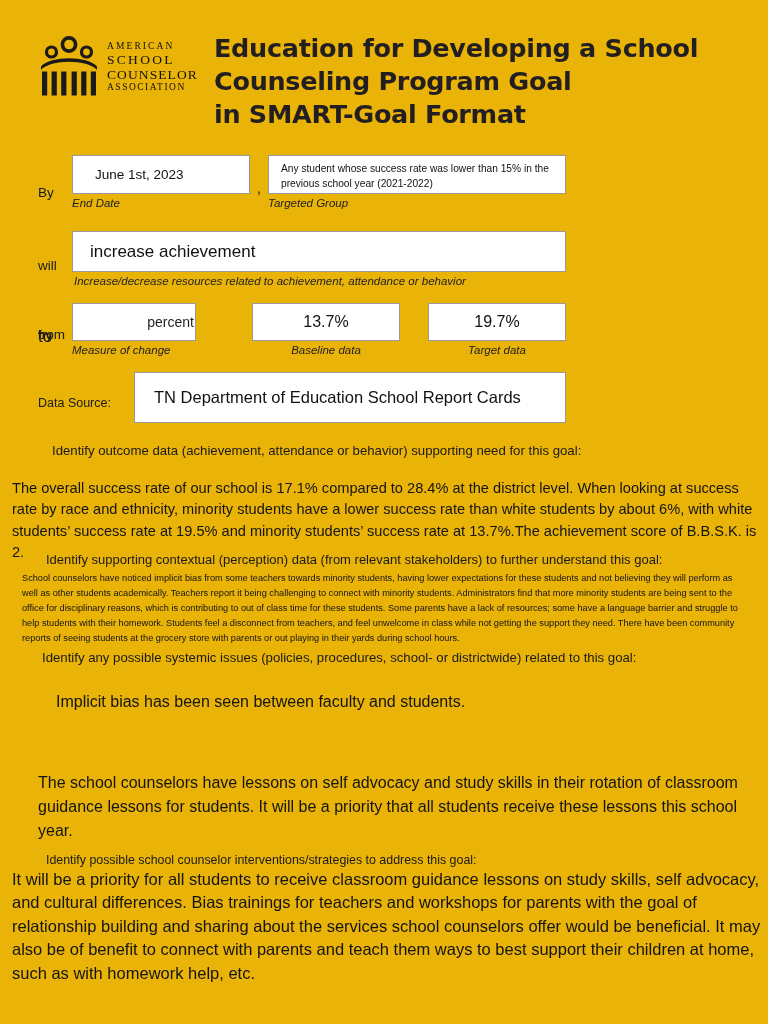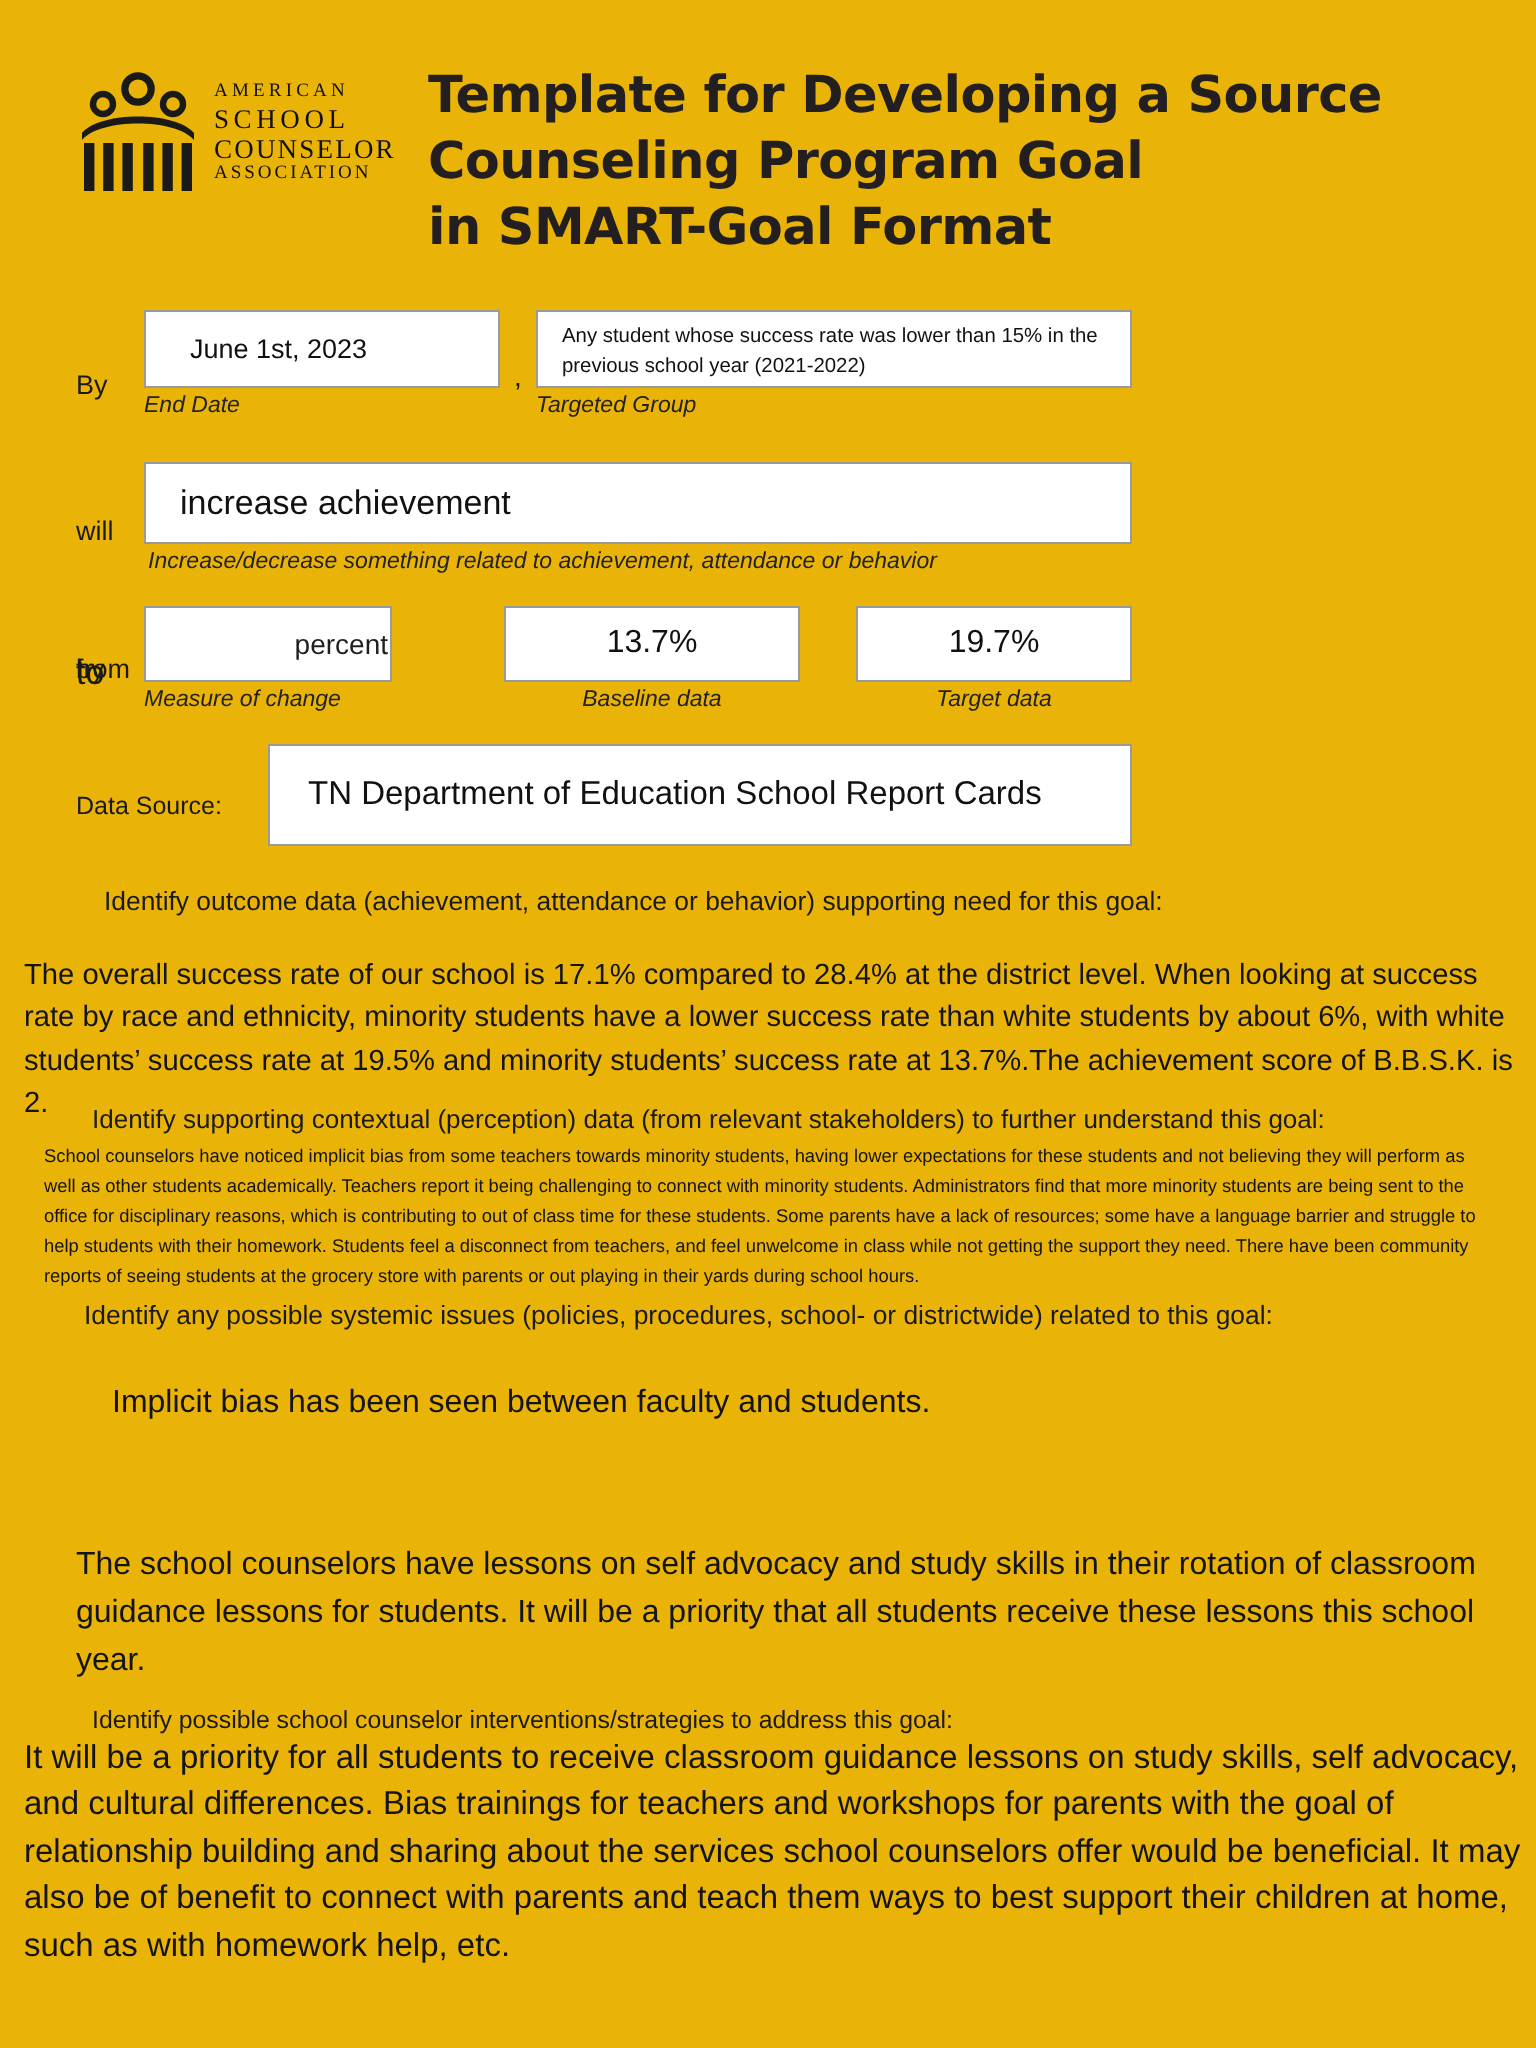--- a/index.html
+++ b/index.html
@@ -245,41 +245,41 @@
       </div>
       <div class="logo-words">
         <span class="lw lw1">AMERICAN</span>
         <span class="lw lw2">SCHOOL</span>
         <span class="lw lw3">COUNSELOR</span>
         <span class="lw lw4">ASSOCIATION</span>
       </div>
     </div>
 
     <div class="doc-title">
-      <span>Template for Developing a Source</span>
+      <span>Education for Developing a School</span>
       <span>Counseling Program Goal</span>
       <span>in SMART-Goal Format</span>
     </div>
   </div>
 
   <div class="form">
 
     <div class="row-by">
       <div class="lead">By</div>
       <div class="fbox box-enddate">June 1st, 2023</div>
       <div class="caption cap-enddate">End Date</div>
       <div class="comma">,</div>
       <div class="fbox box-group">Any student whose success rate was lower than 15% in the previous school year (2021-2022)</div>
       <div class="caption cap-group">Targeted Group</div>
     </div>
 
     <div class="row-will">
       <div class="lead">will</div>
       <div class="fbox box-achieve">increase achievement</div>
-      <div class="caption cap-achieve">Increase/decrease something related to achievement, attendance or behavior</div>
+      <div class="caption cap-achieve">Increase/decrease resources related to achievement, attendance or behavior</div>
     </div>
 
     <div class="row-by2">
       <div class="lead">by</div>
       <div class="fbox box-measure">percent</div>
       <div class="caption cap-measure">Measure of change</div>
       <div class="lead lbl-from">from</div>
       <div class="fbox box-baseline">13.7%</div>
       <div class="caption cap-baseline">Baseline data</div>
       <div class="lead lbl-to">to</div>

